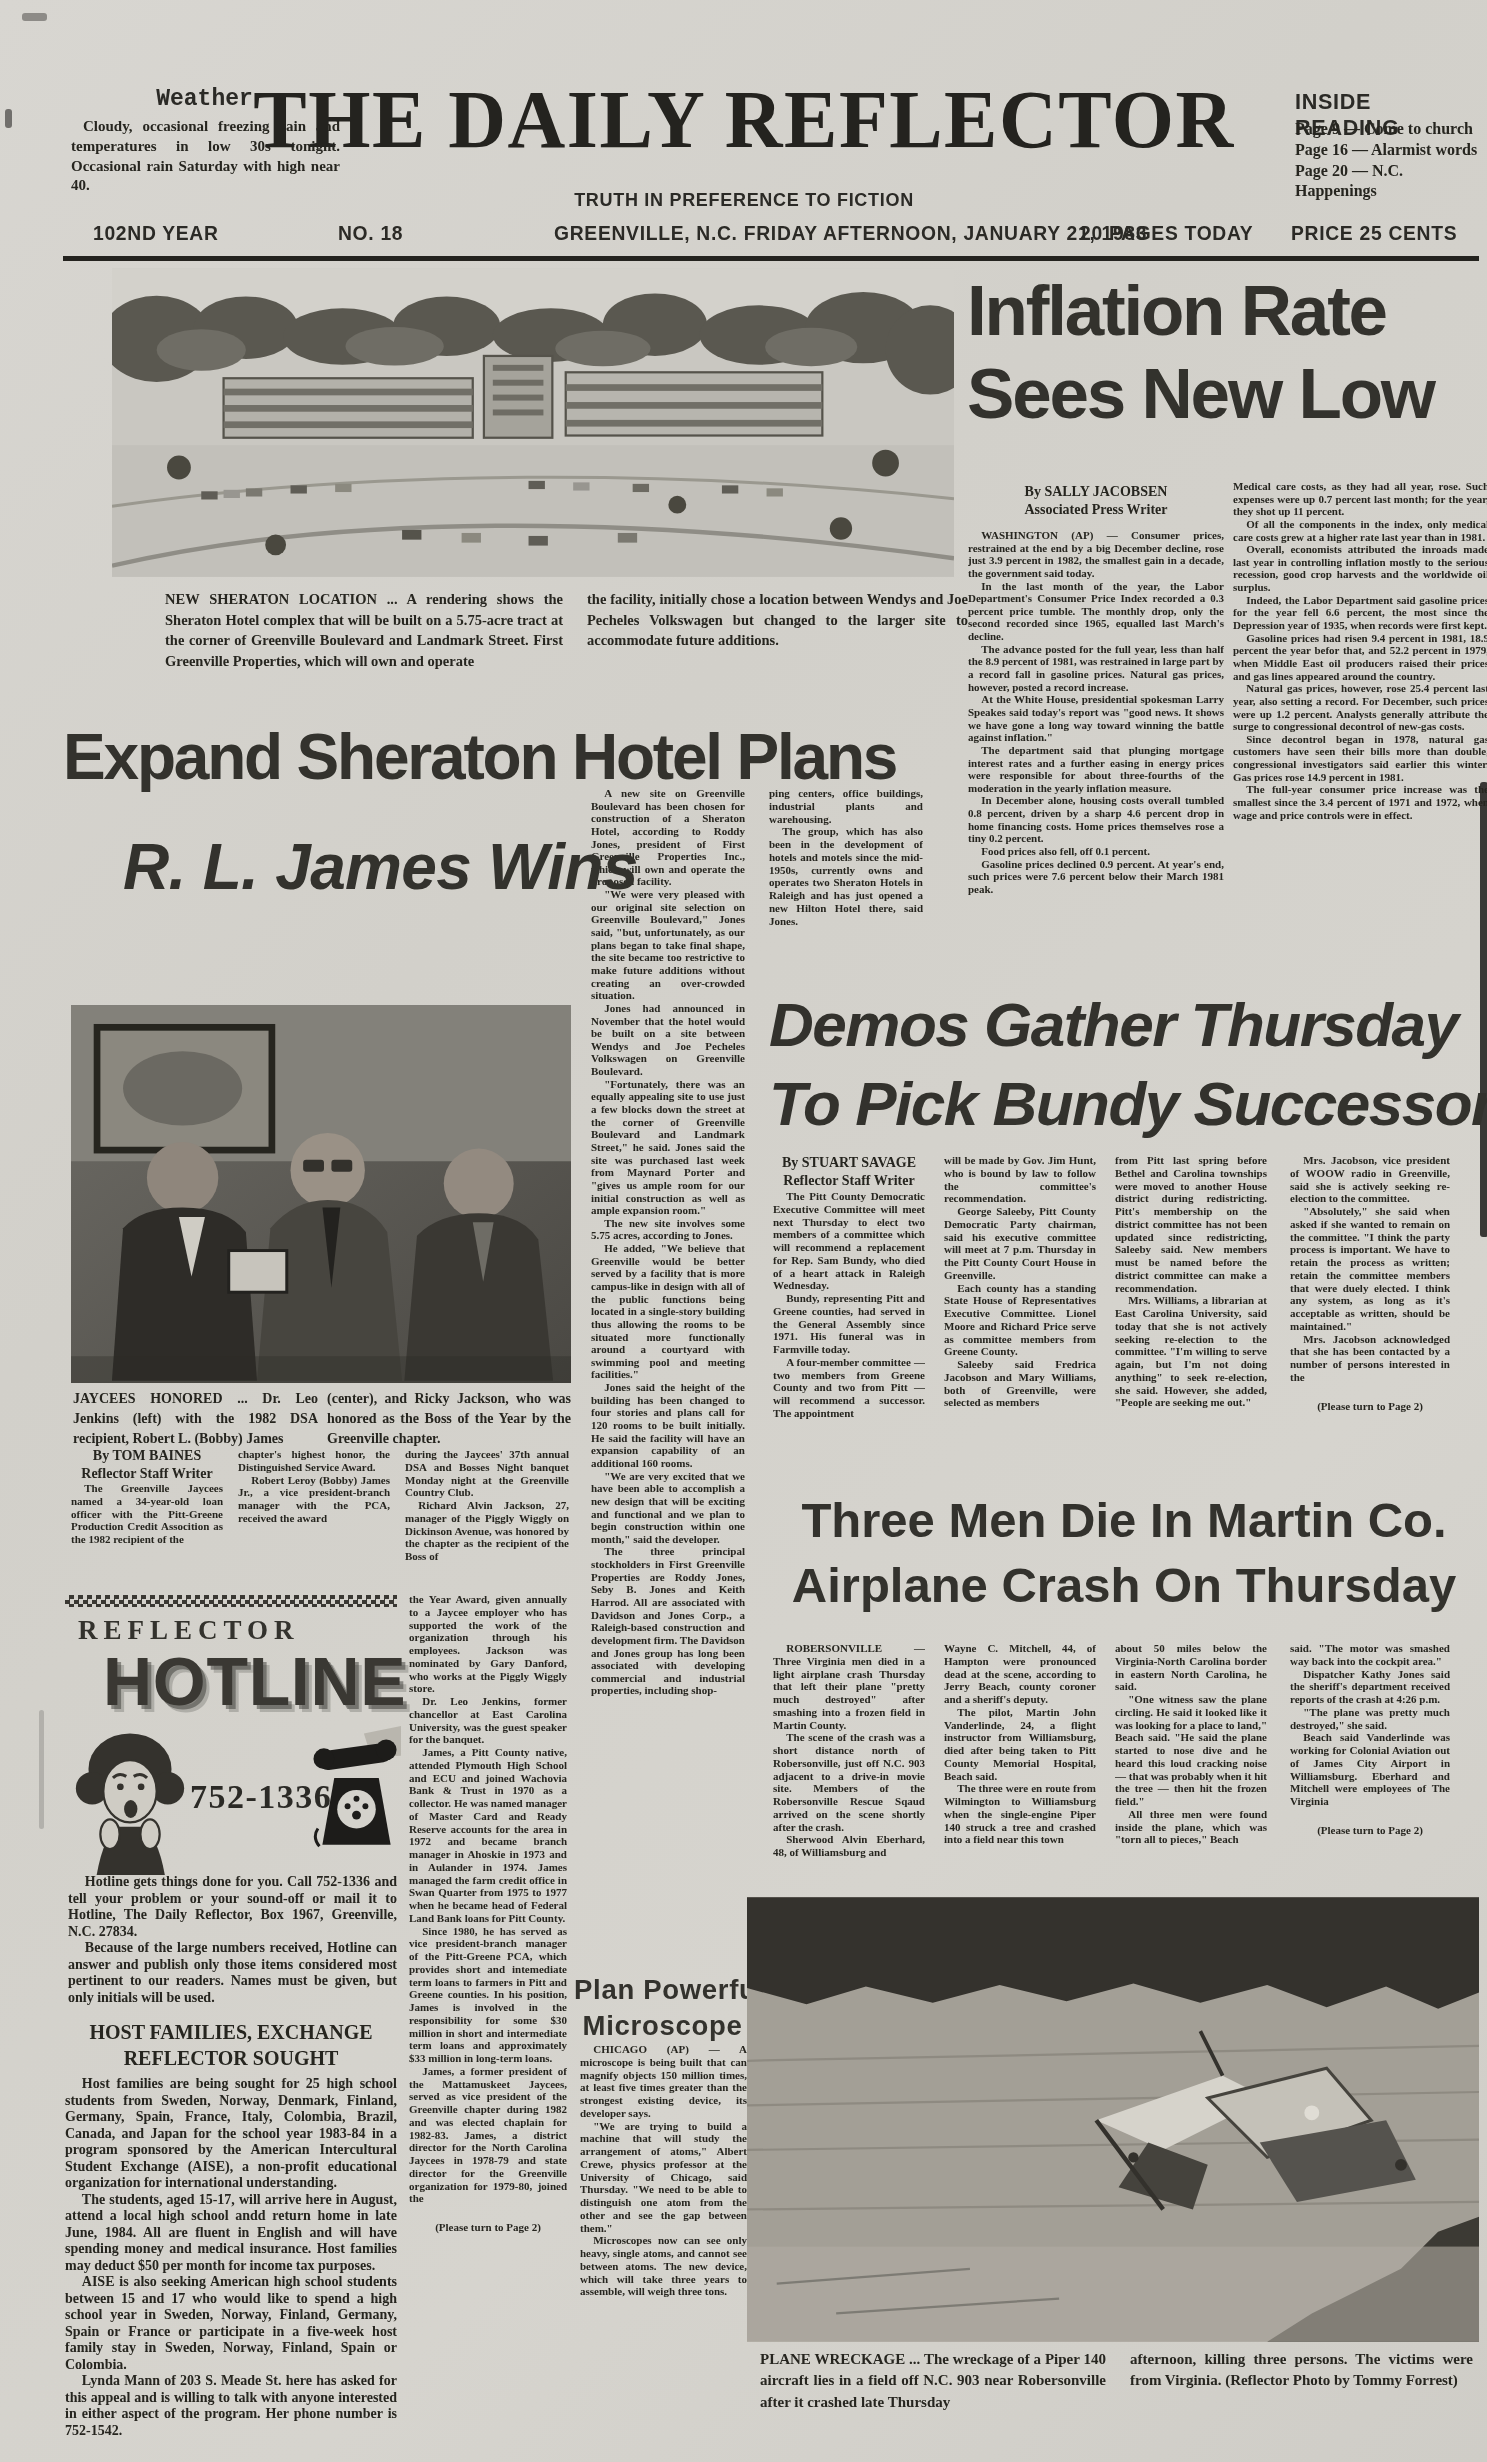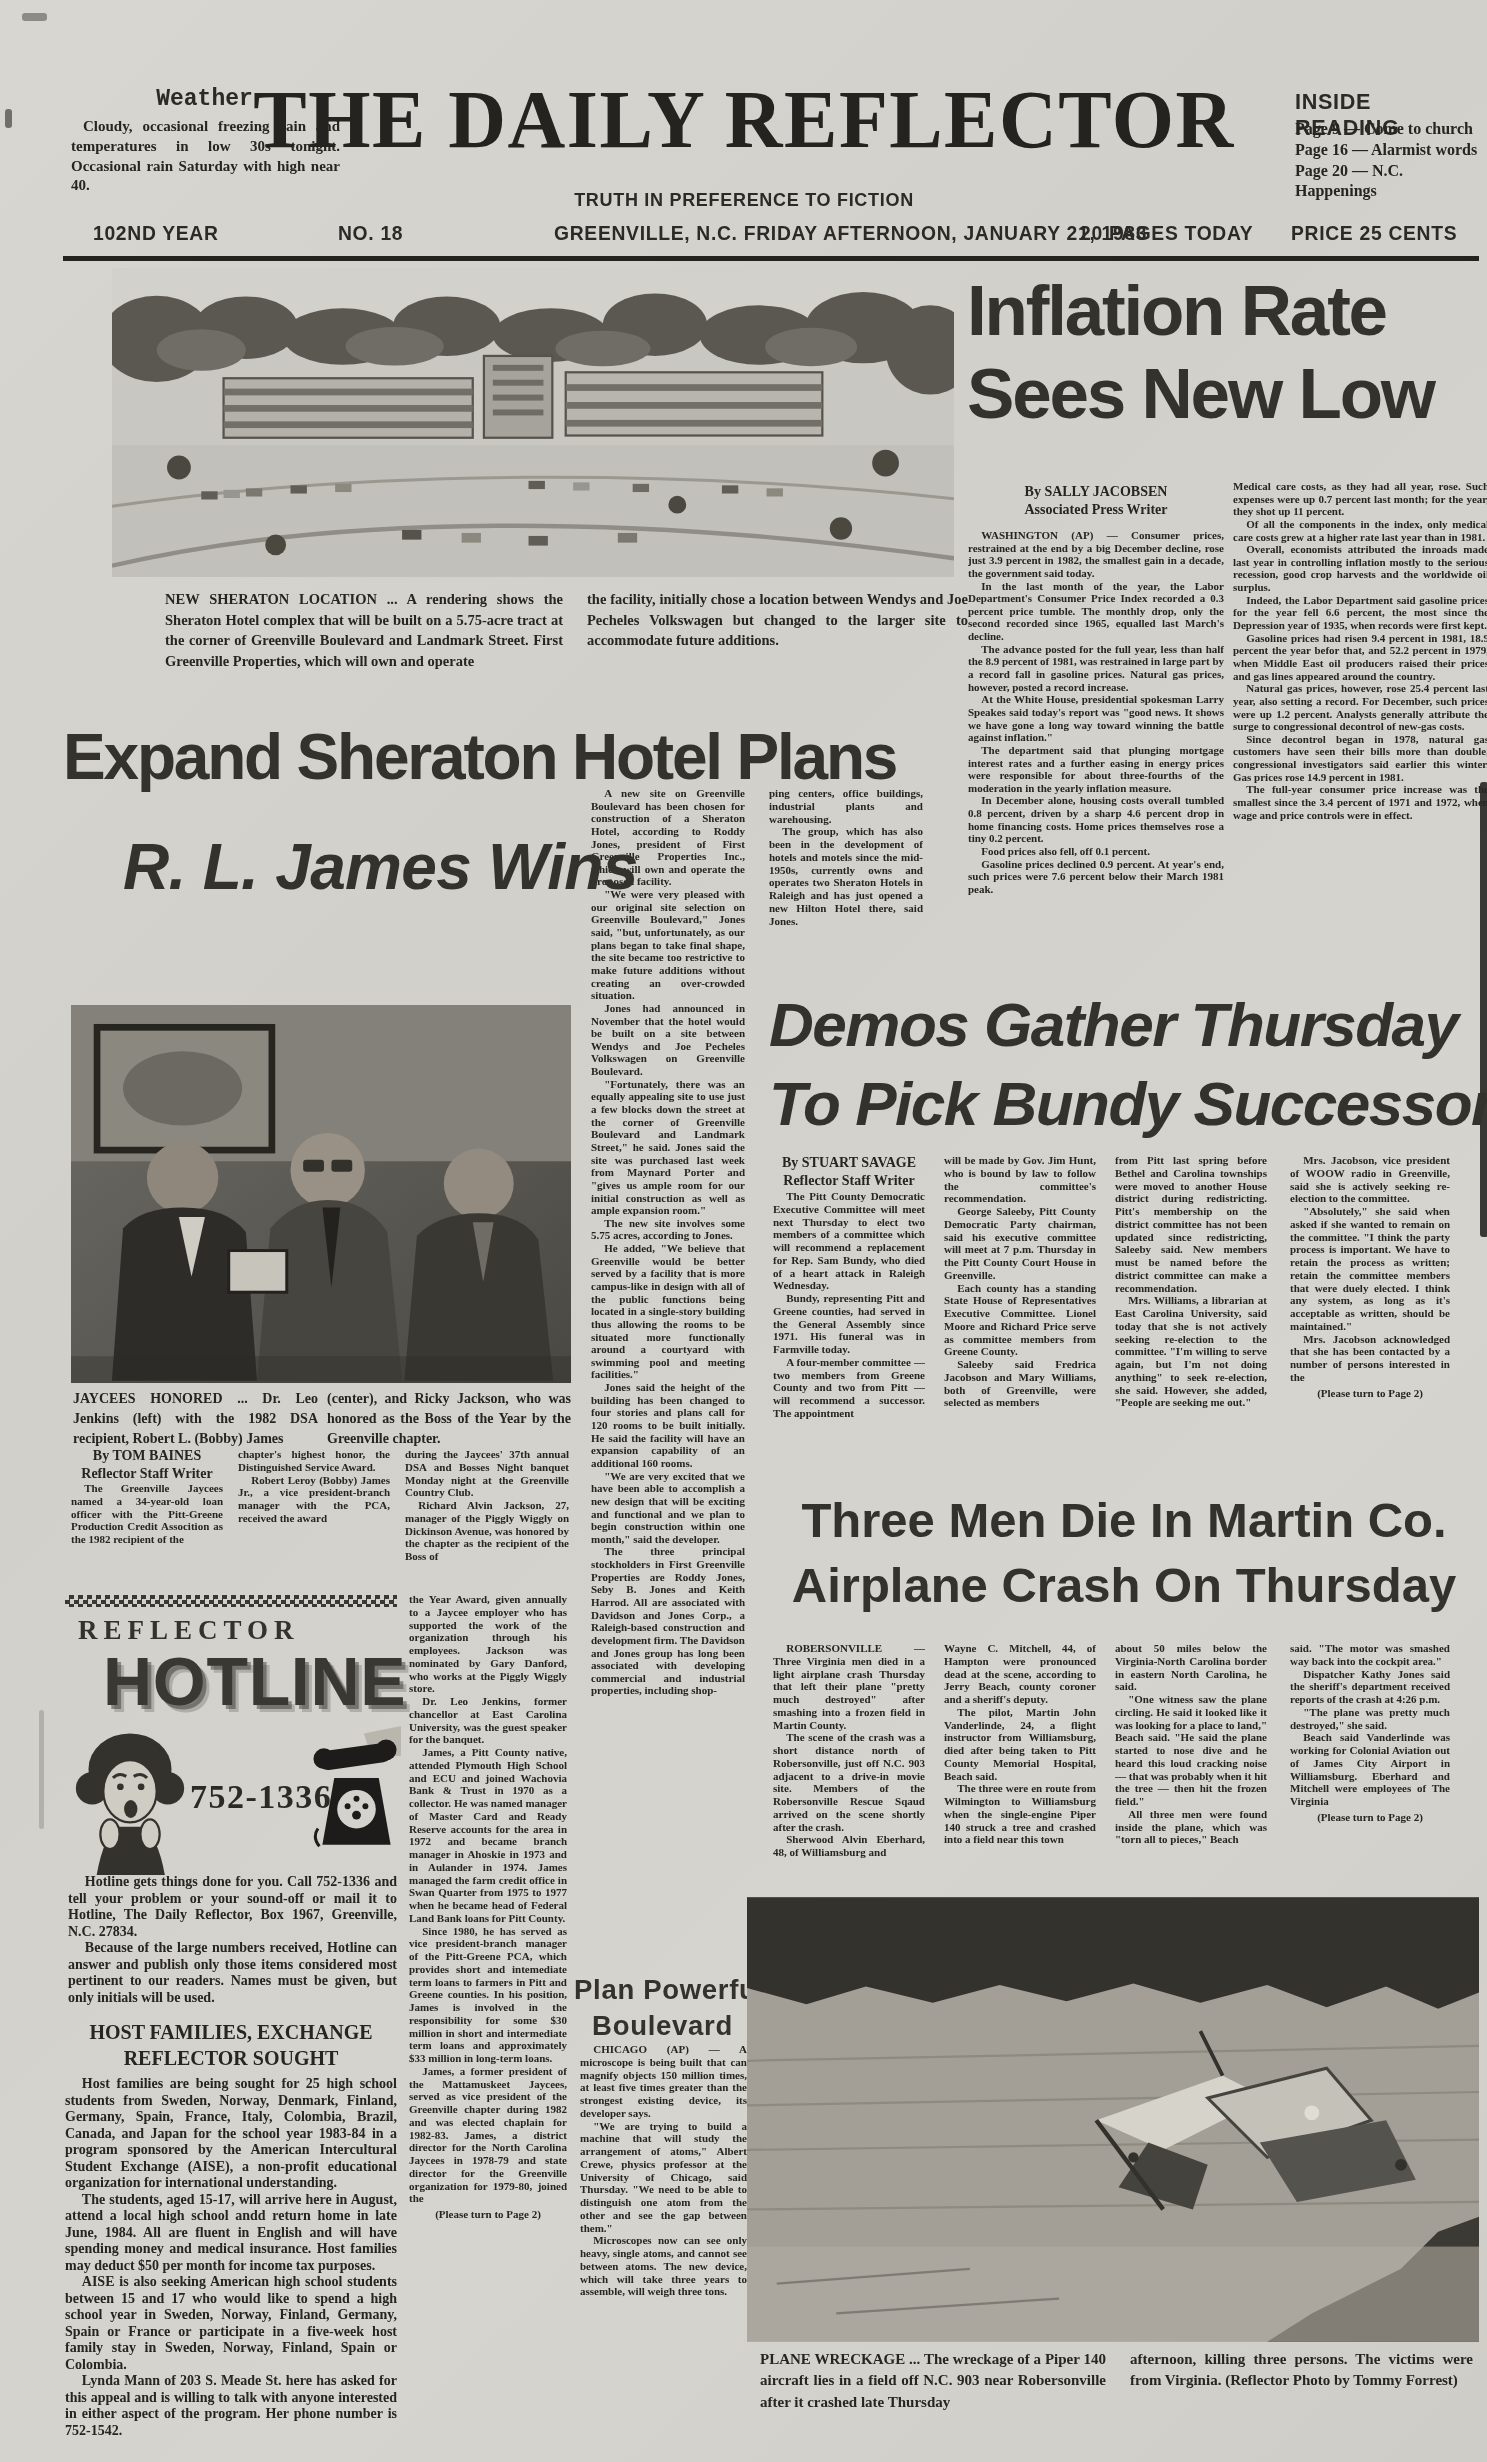--- a/index.html
+++ b/index.html
@@ -27,21 +27,21 @@
   .hl-expand{left:63px;top:720px;font-size:64px;letter-spacing:-2.2px;}
   .hl-james{left:95px;top:828px;font-size:64px;font-style:italic;letter-spacing:-0.7px;line-height:1.22;margin-left:28px;}
   .hl-demos{left:769px;top:986px;font-size:62px;font-style:italic;letter-spacing:-1.5px;line-height:1.27;}
   .hl-crash{left:769px;top:1488px;width:710px;text-align:center;font-size:49px;line-height:1.33;white-space:nowrap;}
   .hl-micro{left:574px;top:1972px;width:177px;text-align:center;font-size:27.5px;line-height:1.3;letter-spacing:0.7px;}
   
   .byline{font-weight:bold;font-size:14px;text-align:center;line-height:1.25;}
   .col{font-weight:bold;font-size:11px;line-height:1.16;text-align:justify;overflow:hidden;}
   .col p{margin:0;text-indent:1.2em;}
   .col p.cont{text-indent:0;}
-  .col p.turn{text-indent:0;text-align:center;margin-top:3px;}
+  .col p.turn{text-indent:0;text-align:center;margin-top:16px;}
   .inf{font-size:11px;line-height:1.15;}
   .cap{font-weight:bold;font-size:14.5px;line-height:1.42;text-align:justify;}
   .subhead{font-weight:bold;font-size:20px;text-align:center;line-height:1.3;}
   .bigcol{font-size:14px;line-height:1.18;}
   
   .checker{left:65px;top:1595px;width:332px;height:12px;
      background:conic-gradient(#3a3833 90deg,transparent 90deg 180deg,#3a3833 180deg 270deg,transparent 270deg);
      background-size:9px 9px;}
   .hot-kicker{left:78px;top:1615px;font-weight:bold;font-size:27px;letter-spacing:6px;color:#33322d;}
   .hot-logo{left:103px;top:1642px;font-family:"Liberation Sans",sans-serif;font-weight:bold;font-size:68px;
@@ -293,21 +293,21 @@
   </div>
   <div class="abs col bigcol" style="left:65px;top:2076px;width:332px;height:375px;">
       <p>Host families are being sought for 25 high school students from Sweden, Norway, Denmark, Finland, Germany, Spain, France, Italy, Colombia, Brazil, Canada, and Japan for the school year 1983-84 in a program sponsored by the American Intercultural Student Exchange (AISE), a non-profit educational organization for international understanding.</p>
       <p>The students, aged 15-17, will arrive here in August, attend a local high school andd return home in late June, 1984. All are fluent in English and will have spending money and medical insurance. Host families may deduct $50 per month for income tax purposes.</p>
       <p>AISE is also seeking American high school students between 15 and 17 who would like to spend a high school year in Sweden, Norway, Finland, Germany, Spain or France or participate in a five-week host family stay in Sweden, Norway, Finland, Spain or Colombia.</p>
       <p>Lynda Mann of 203 S. Meade St. here has asked for this appeal and is willing to talk with anyone interested in either aspect of the program. Her phone number is 752-1542.</p>
     </div>
 
   <div class="abs headline hl-micro">
     <div>Plan Powerful</div>
-    <div>Boulevard</div>
+    <div>Microscope</div>
   </div>
   <div class="abs col" style="left:580px;top:2043px;width:167px;height:297px;">
       <p>CHICAGO (AP) — A microscope is being built that can magnify objects 150 million times, at least five times greater than the strongest existing device, its developer says.</p>
       <p>"We are trying to build a machine that will study the arrangement of atoms," Albert Crewe, physics professor at the University of Chicago, said Thursday. "We need to be able to distinguish one atom from the other and see the gap between them."</p>
       <p>Microscopes now can see only heavy, single atoms, and cannot see between atoms. The new device, which will take three years to assemble, will weigh three tons.</p>
     </div>
 
   <div class="abs headline hl-demos">
     <div>Demos Gather Thursday</div>
     <div>To Pick Bundy Successor</div>

